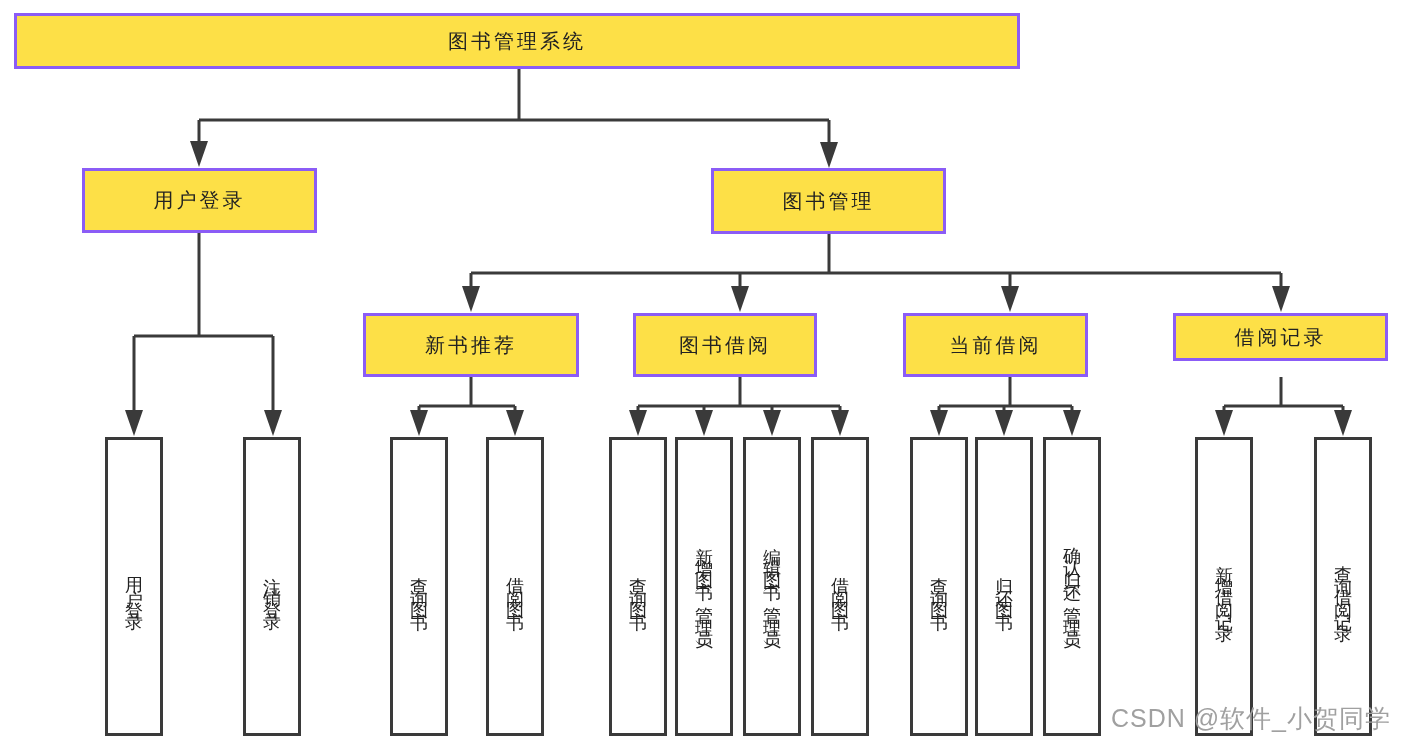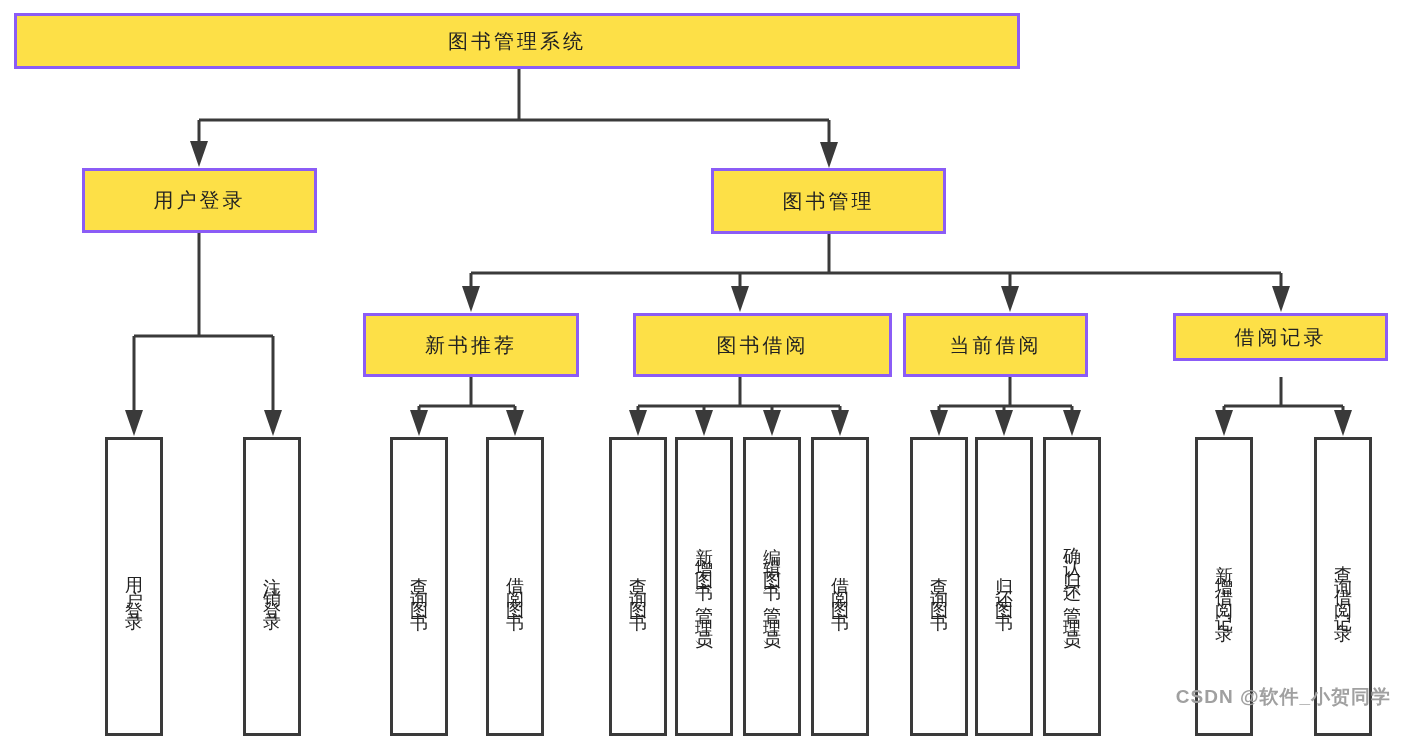--- a/index.html
+++ b/index.html
@@ -47,27 +47,26 @@
     text-orientation: mixed;
     font-size: 18px;
     letter-spacing: 12px;
     color: #222222;
     line-height: 1;
     white-space: nowrap;
   }
   .watermark {
     position: absolute;
     right: 14px;
-    top: 684px;
-    font-size: 19px;
+    top: 702px;
+    font-size: 25px;
     letter-spacing: 1px;
     color: #a0a0a0;
     z-index: 10;
     white-space: nowrap;
-    font-weight: bold;
   }
 </style>
 </head>
 <body>
 
 <div class="canvas">
 
   <svg class="wires" viewBox="0 0 1405 747" xmlns="http://www.w3.org/2000/svg">
     <g stroke="#3a3a3a" stroke-width="3" fill="none">
 
@@ -110,21 +109,21 @@
       <polygon points="1334,410 1352,410 1343,436"></polygon>
     </g>
   </svg>
 
   <div class="hbox" style="left:14px; top:13px; width:1006px; height:56px;">图书管理系统</div>
 
   <div class="hbox" style="left:82px; top:168px; width:235px; height:65px;">用户登录</div>
   <div class="hbox" style="left:711px; top:168px; width:235px; height:66px;">图书管理</div>
 
   <div class="hbox" style="left:363px; top:313px; width:216px; height:64px;">新书推荐</div>
-  <div class="hbox" style="left:633px; top:313px; width:259px; height:64px;">图书借阅</div>
+  <div class="hbox" style="left:633px; top:313px; width:184px; height:64px;">图书借阅</div>
   <div class="hbox" style="left:903px; top:313px; width:185px; height:64px;">当前借阅</div>
   <div class="hbox" style="left:1173px; top:313px; width:215px; height:48px;">借阅记录</div>
 
   <div class="leaf" style="left:105px;">
     <span class="vtext">用户登录</span>
   </div>
   <div class="leaf" style="left:243px;">
     <span class="vtext">注销登录</span>
   </div>
 

